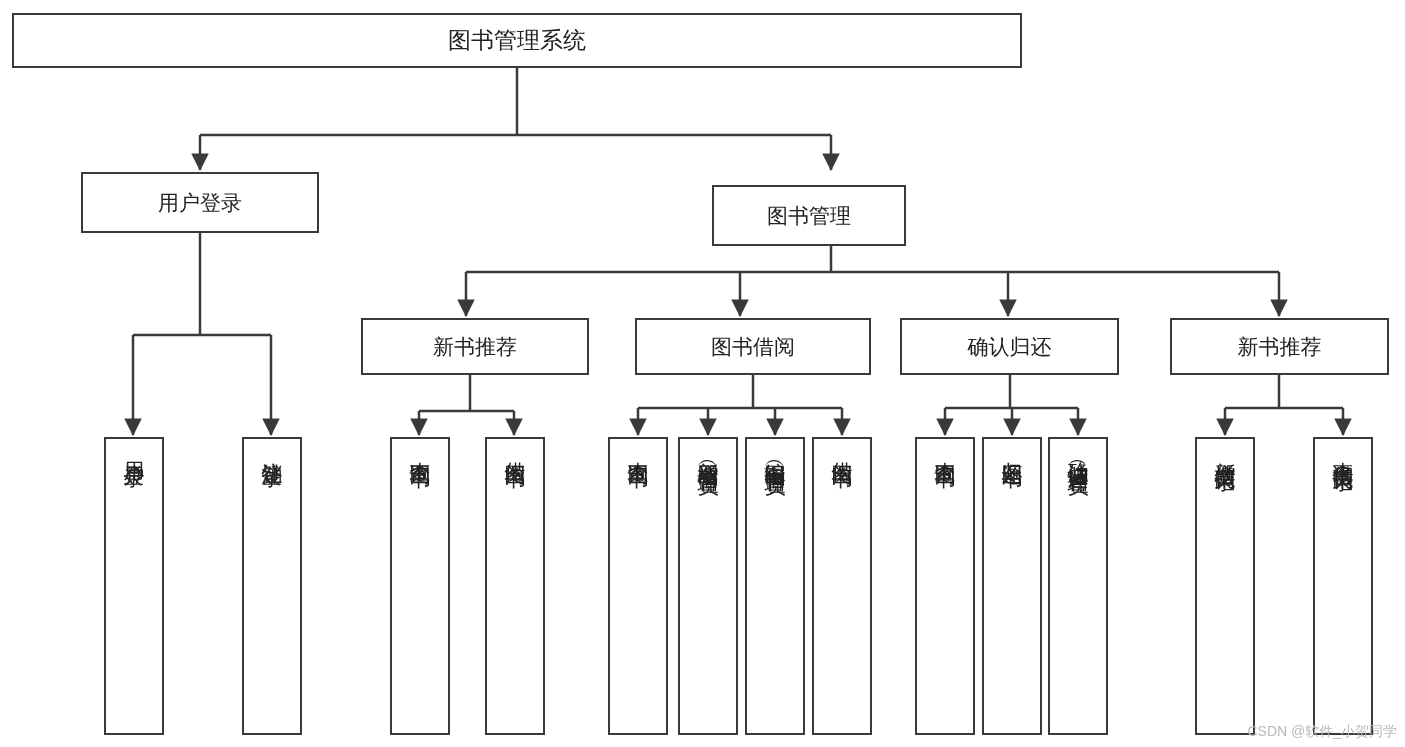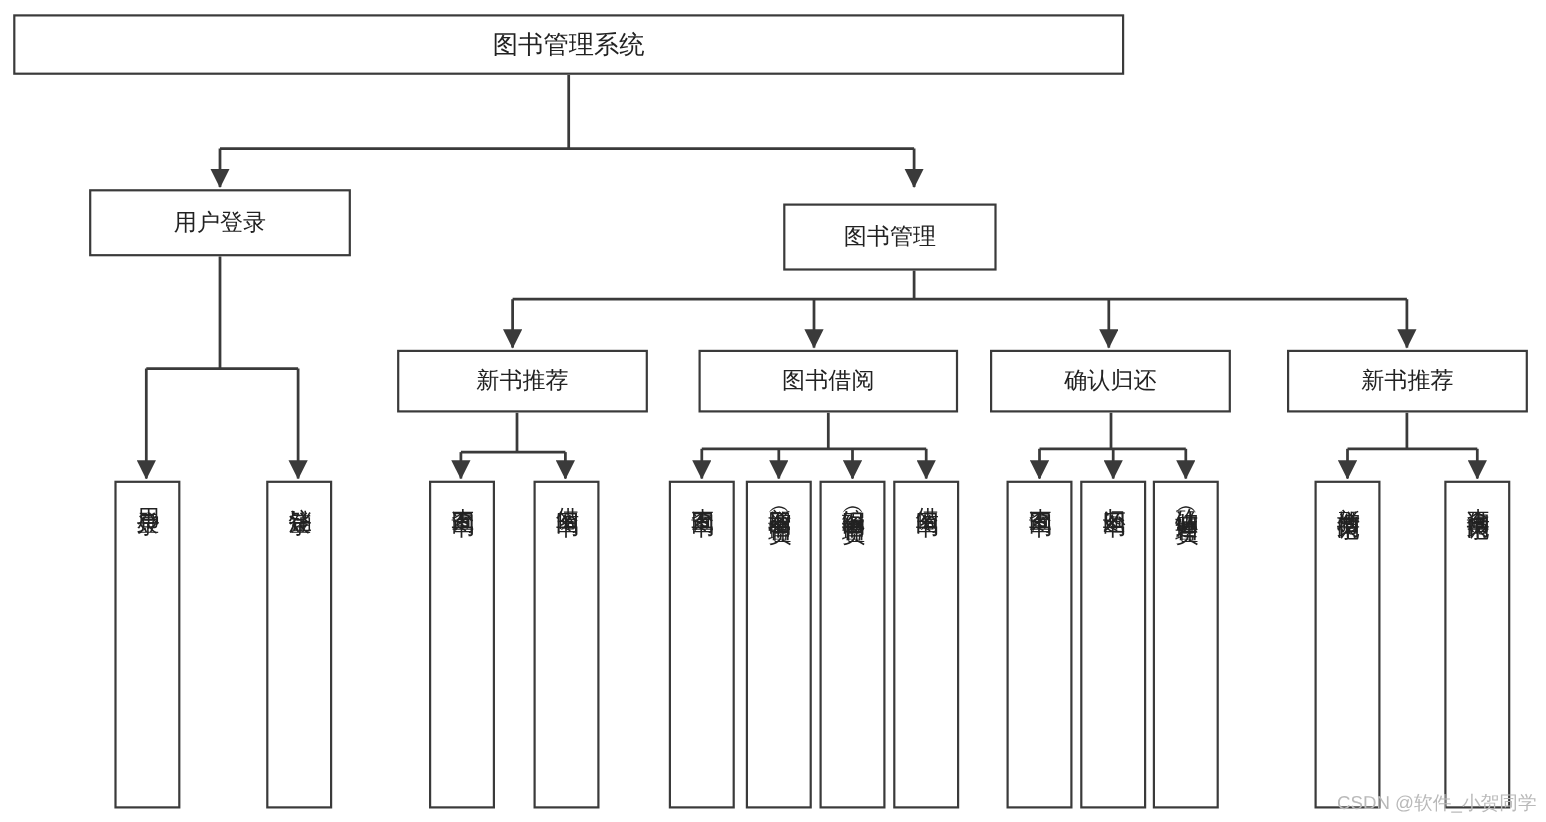--- a/index.html
+++ b/index.html
@@ -56,21 +56,21 @@
     writing-mode: vertical-rl;
     text-orientation: upright;
     letter-spacing: 2px;
     line-height: 1.04;
     white-space: nowrap;
   }
   #watermark {
     position: absolute;
     right: 8px;
     bottom: 6px;
-    font-size: 17px;
+    font-size: 14px;
     color: #b9b9b9;
     z-index: 5;
     white-space: nowrap;
     margin-left: 20px;
   }
 </style>
 </head>
 <body>
 
 <div id="canvas">

